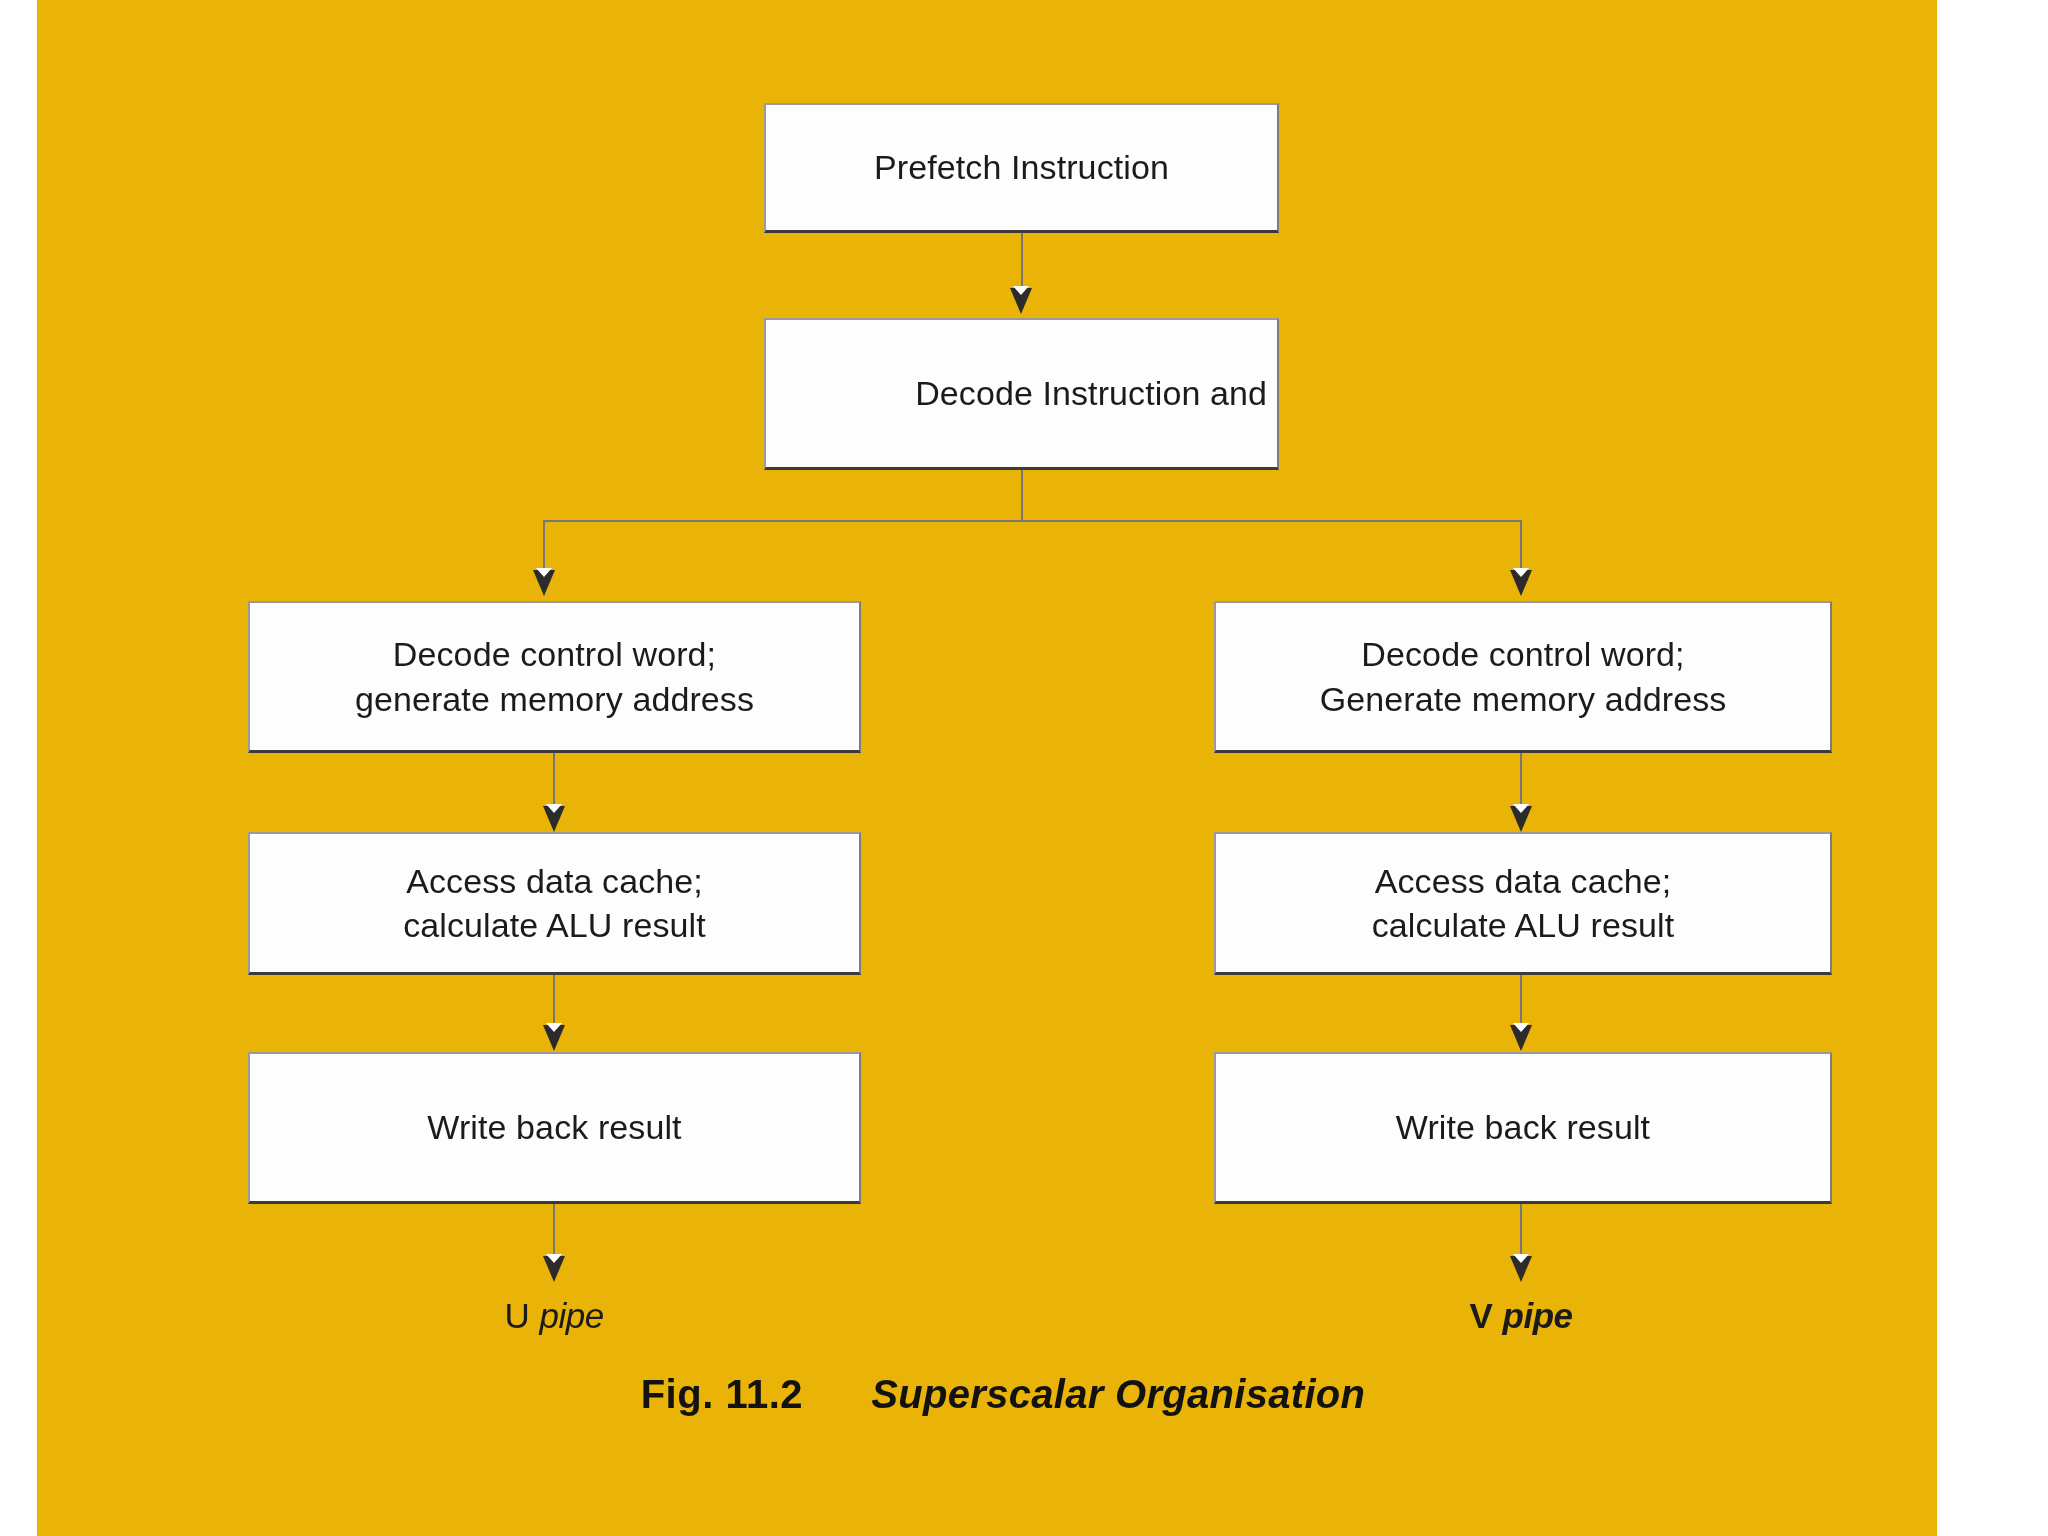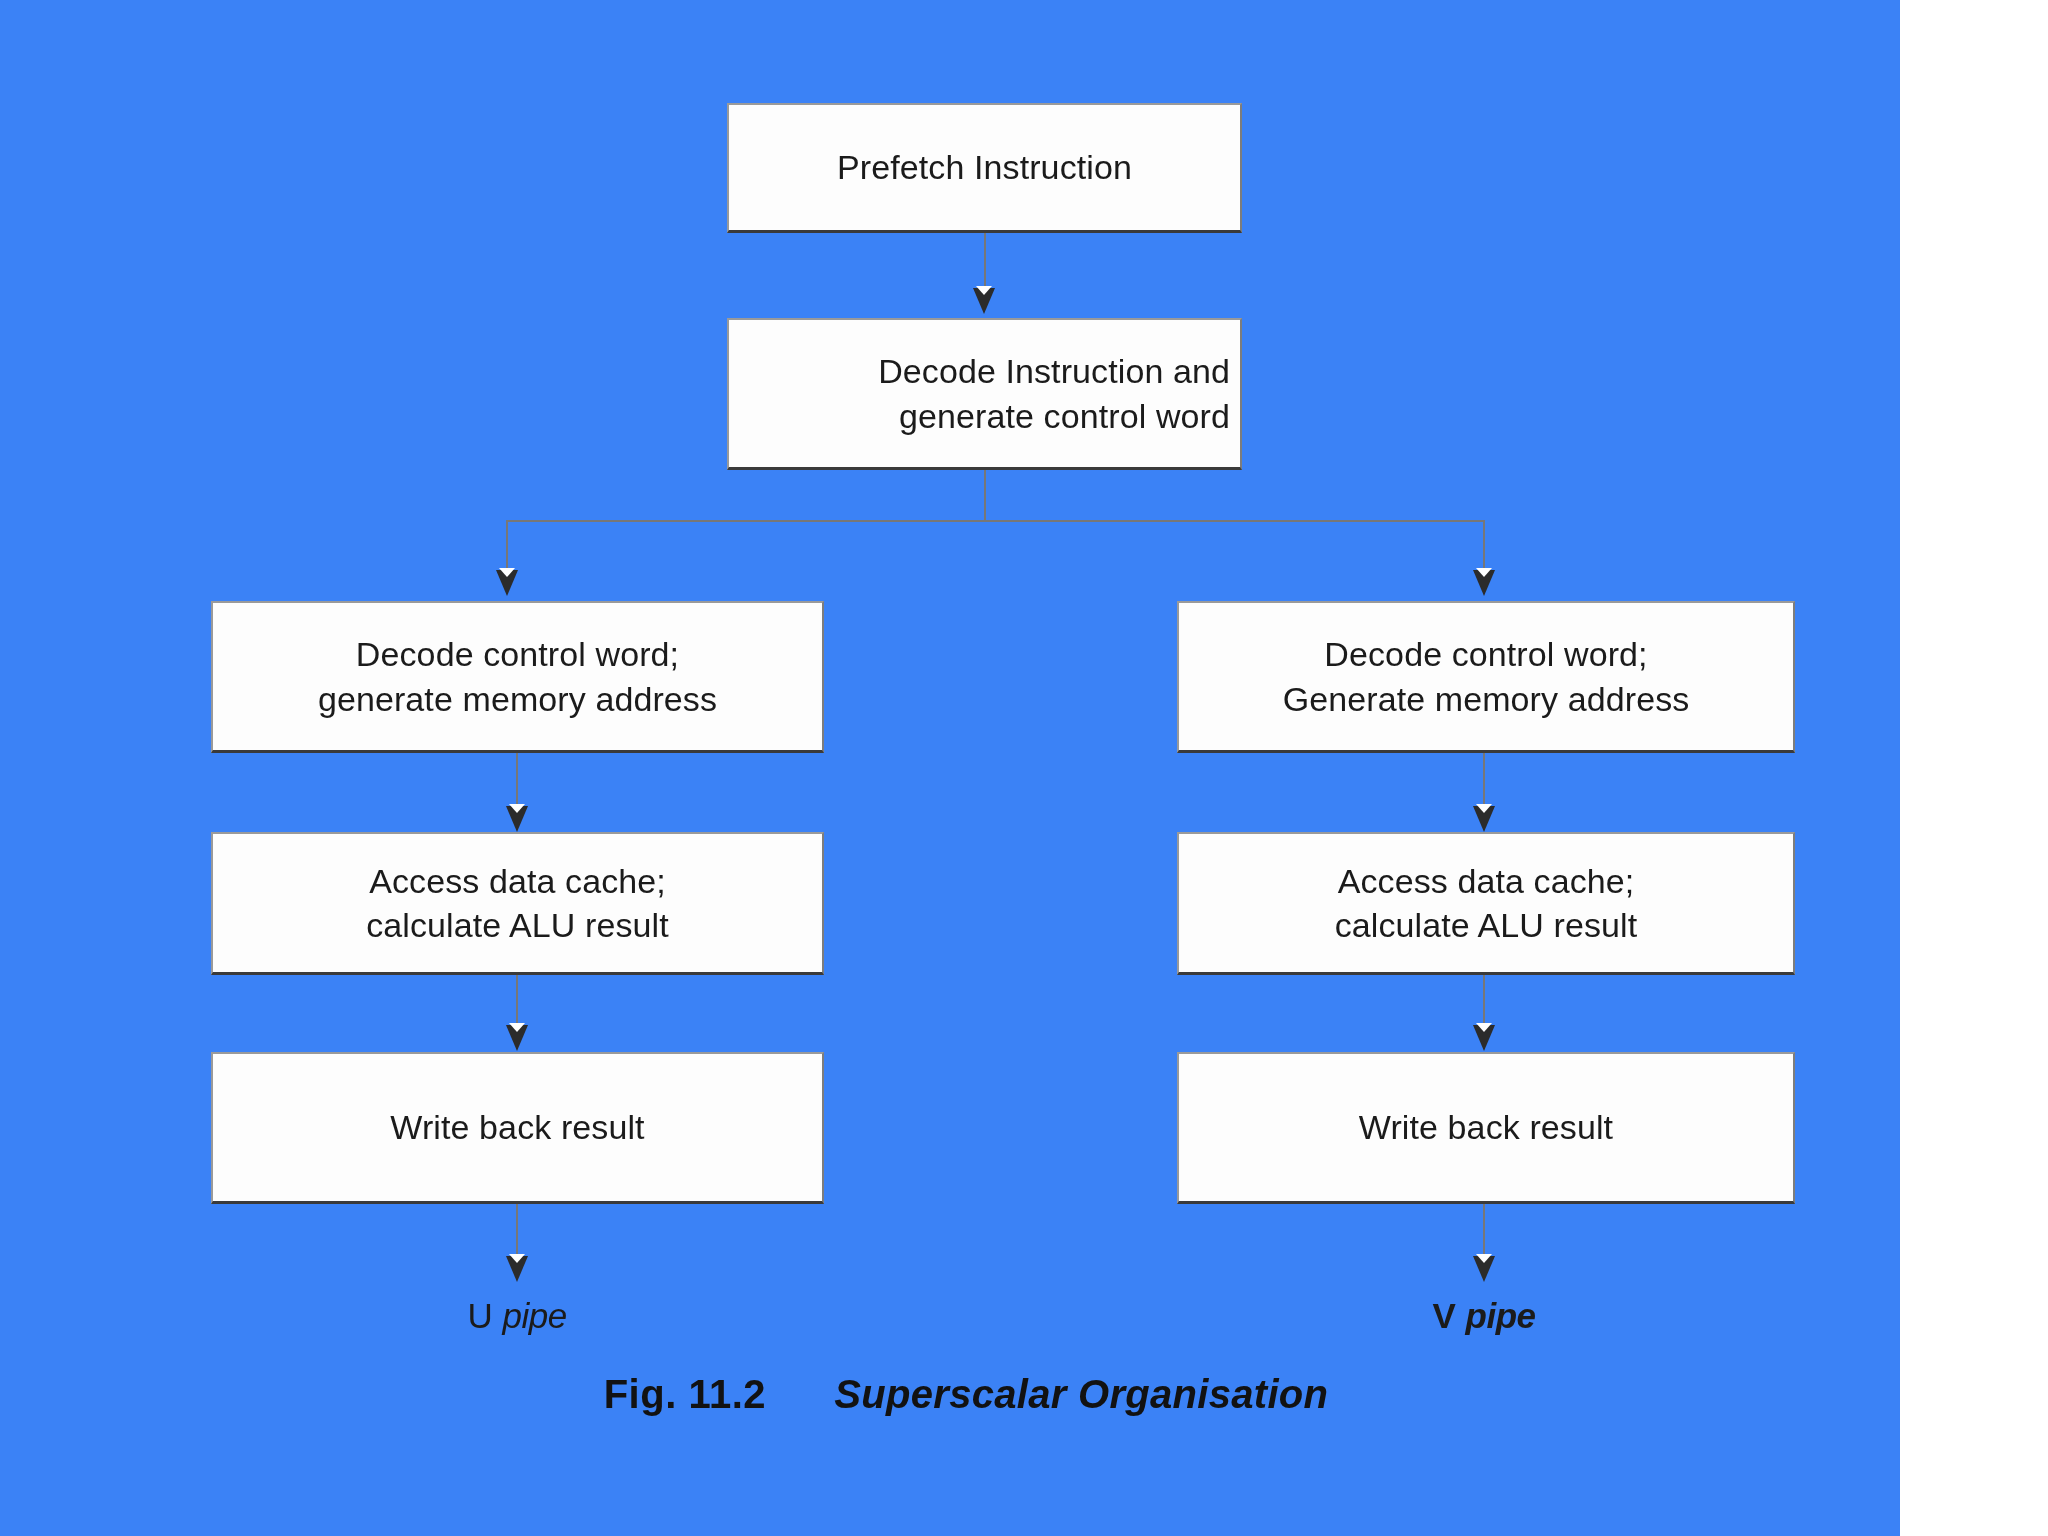--- a/index.html
+++ b/index.html
@@ -12,21 +12,22 @@
     height: 1536px;
     font-family: "Liberation Sans", sans-serif;
     color: #1a1a1a;
     overflow: hidden;
   }
 
   #canvas {
     position: relative;
     width: 1900px;
     height: 1536px;
-    background: #3b82f6;
+    background: #eab308;
+    margin-left: 37px;
   }
 
   
   .box {
     position: absolute;
     box-sizing: border-box;
     background: #fdfdfd;
     border: 2px solid #9a9a9a;
     border-right-color: #7d7d7d;
     border-bottom: 3px solid #3a3a3a;
@@ -117,21 +118,20 @@
 
   <div class="box" style="left:727px; top:103px; width:515px; height:130px;">
     <span class="line">Prefetch Instruction</span>
   </div>
 
   <div class="vline" style="left:984px; top:233px; height:57px;"></div>
   <div class="arrowhead" style="left:973px; top:288px;"></div>
 
   <div class="box" style="left:727px; top:318px; width:515px; height:152px; flex-direction:column;align-items:flex-end;">
     <span class="line">Decode Instruction and</span>
-    <span class="line">generate control word</span>
   </div>
 
   <div class="vline" style="left:984px; top:470px; height:52px;"></div>
   <div class="hline" style="left:506px; top:520px; width:978px;"></div>
   <div class="vline" style="left:506px; top:520px; height:52px;"></div>
   <div class="arrowhead" style="left:496px; top:570px;"></div>
   <div class="vline" style="left:1483px; top:520px; height:52px;"></div>
   <div class="arrowhead" style="left:1473px; top:570px;"></div>
 
   <div class="box" style="left:211px; top:601px; width:613px; height:152px; flex-direction:column;">

